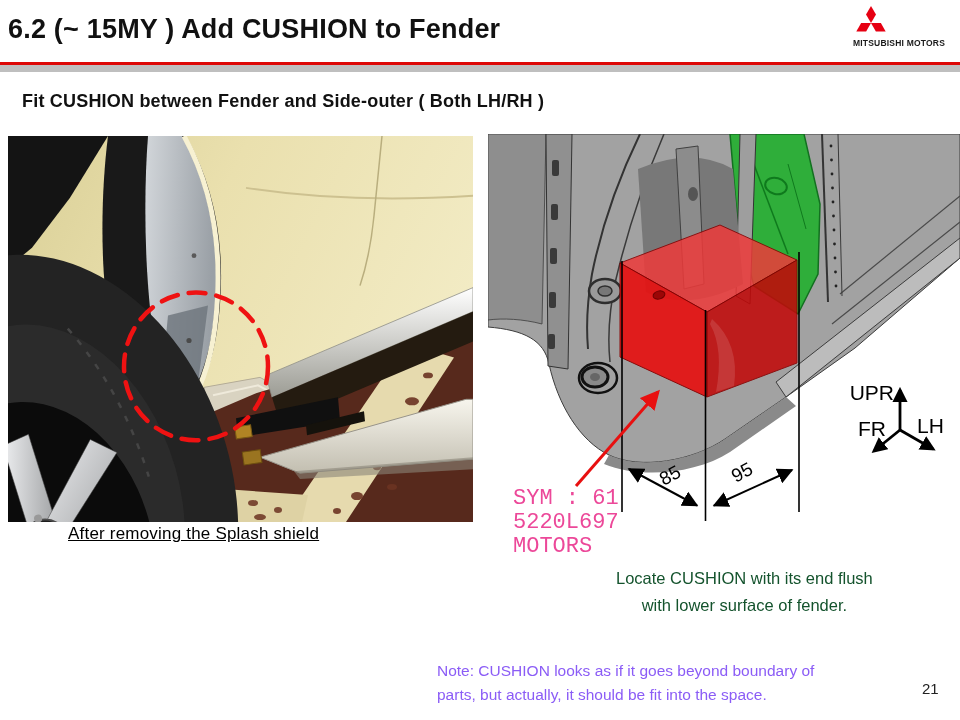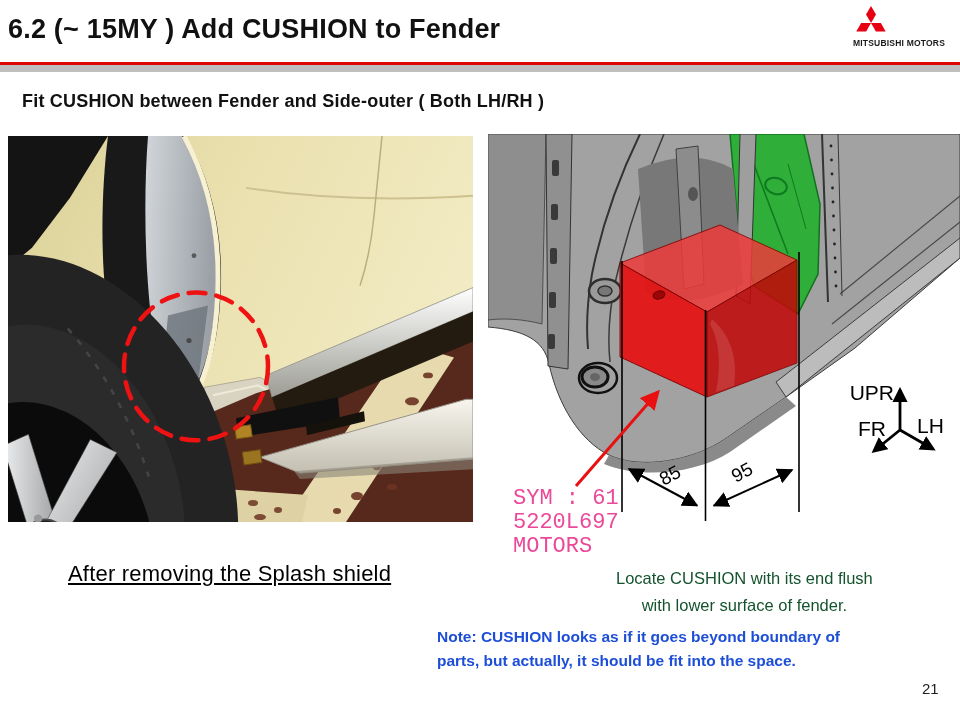--- a/index.html
+++ b/index.html
@@ -17,26 +17,26 @@
   .rule-red{position:absolute;left:0;top:62px;width:960px;height:3px;background:#dd0806;}
   .rule-gray{position:absolute;left:0;top:65px;width:960px;height:7px;background:#bfbfbf;}
   .subtitle{
     position:absolute;left:22px;top:91px;font-size:18px;font-weight:bold;
     letter-spacing:0.2px;color:#111;white-space:nowrap;
   }
   .photo-fig{position:absolute;left:8px;top:136px;width:465px;height:386px;}
   .cad-fig{position:absolute;left:488px;top:134px;width:472px;height:387px;}
   .photo-fig svg,.cad-fig svg{display:block;width:100%;height:100%;}
   .caption{
-    position:absolute;left:68px;top:561px;font-size:22px;color:#000;
+    position:absolute;left:68px;top:524px;font-size:17px;color:#000;
     text-decoration:underline;white-space:nowrap;letter-spacing:0.2px;
   }
   .sym-label{position:absolute;left:513px;top:487px;font-size:22px;line-height:24px;color:#ec4899;font-family:Liberation Mono, monospace;}
   .locate-text{position:absolute;left:616px;top:565px;font-size:16.5px;line-height:27px;color:#14532d;text-align:center;}
-  .note-text{position:absolute;left:437px;top:625px;font-size:15.5px;line-height:24px;color:#1d4ed8;font-weight:bold;}
+  .note-text{position:absolute;left:437px;top:659px;font-size:15.5px;line-height:24px;color:#8b5cf6;}
   .page-num{position:absolute;left:922px;top:680px;font-size:15px;color:#222;}
   .nw{white-space:nowrap;}
 </style>
 </head>
 <body>
 
 <div class="slide">
 
   <div class="title">6.2 (~ 15MY ) Add CUSHION to Fender</div>
 

